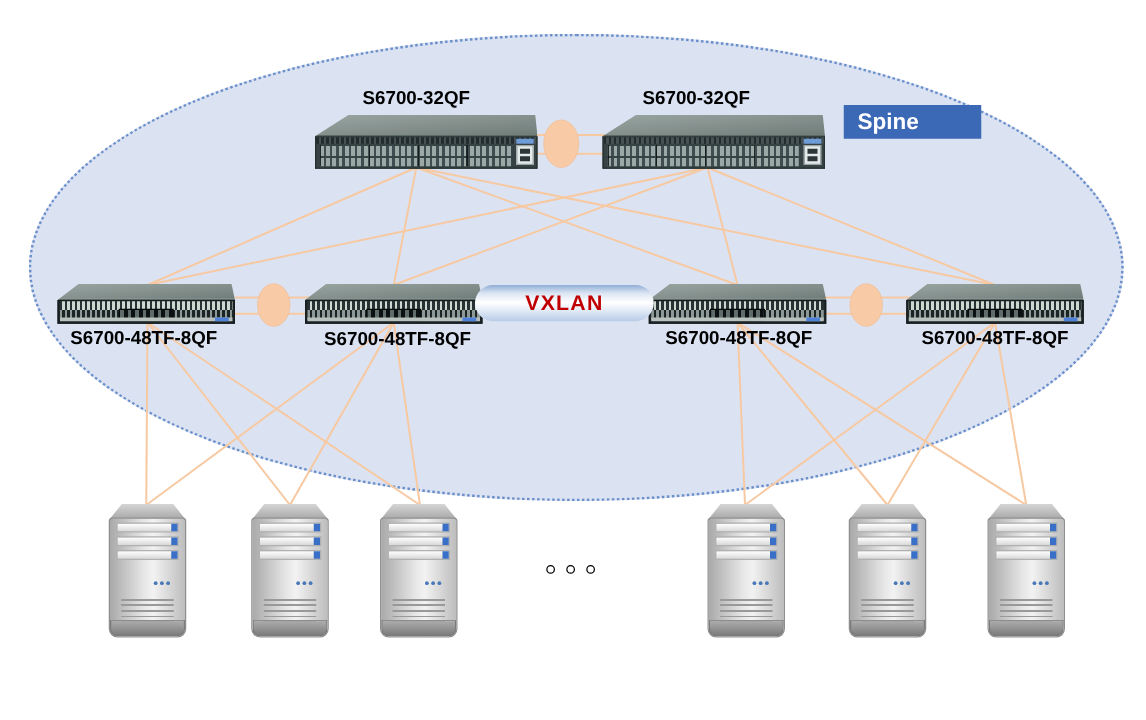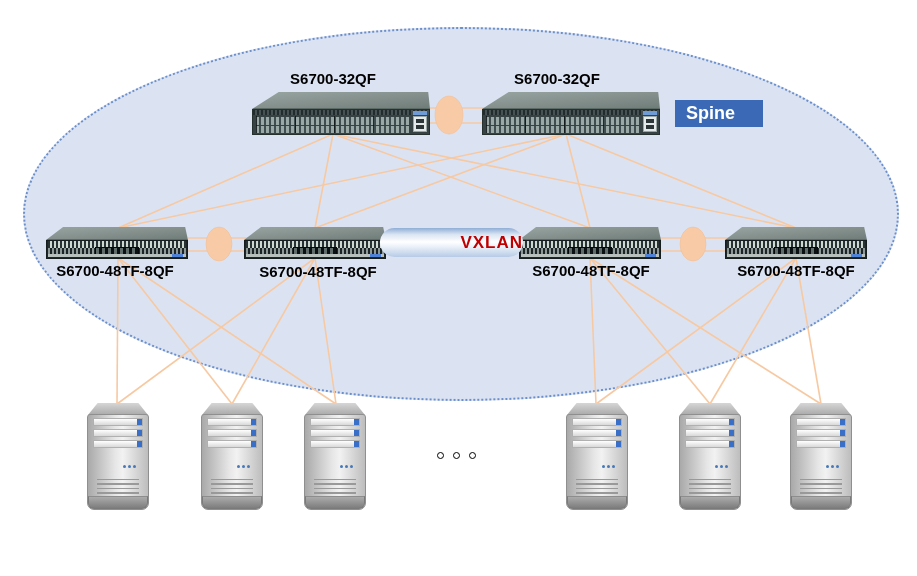--- a/index.html
+++ b/index.html
@@ -52,21 +52,21 @@
   
   .dev-label{position:absolute;width:200px;text-align:center;font-size:15px;font-weight:bold;color:#000;}
 
   
   .tag{position:absolute;background:#3b69b5;color:#fff;font-weight:bold;font-size:18px;
        display:flex;align-items:center;padding-left:11px;box-sizing:border-box;}
 
   
   .vxlan-pill{position:absolute;left:380px;top:228px;width:143px;height:29px;border-radius:15px;
       background:linear-gradient(180deg,#8fadd6 0%,#d9e4f2 22%,#ffffff 48%,#eef3fa 62%,#b7cbe6 100%);
-      display:flex;align-items:center;justify-content:flex-end;
+      display:flex;align-items:center;justify-content:center;
       font-size:17px;font-weight:bold;color:#c00000;letter-spacing:1px;}
 
   
   .server{position:absolute;width:62px;height:120px;}
   .srv-cap{position:absolute;left:1px;right:1px;top:0;height:12px;
            background:linear-gradient(180deg,#d6d6d6,#a9a9a9);
            clip-path:polygon(16% 0,84% 0,100% 100%,0 100%);}
   .srv-body{position:absolute;left:0;right:0;top:11px;height:96px;
             background:linear-gradient(90deg,#a9a9a9 0%,#e6e6e6 45%,#f2f2f2 58%,#bdbdbd 100%);
             border:1px solid #8f8f8f;border-radius:3px 3px 7px 7px;box-sizing:border-box;}
@@ -195,21 +195,21 @@
     </div>
   </div>
 
   <div class="dev-label" style="left:233px;top:70px;">S6700-32QF</div>
   <div class="dev-label" style="left:457px;top:70px;">S6700-32QF</div>
   <div class="dev-label" style="left:15px;top:262px;">S6700-48TF-8QF</div>
   <div class="dev-label" style="left:218px;top:263px;">S6700-48TF-8QF</div>
   <div class="dev-label" style="left:491px;top:262px;">S6700-48TF-8QF</div>
   <div class="dev-label" style="left:696px;top:262px;">S6700-48TF-8QF</div>
 
-  <div class="tag" style="left:675px;top:100px;width:88px;height:27px;">Spine</div>
+  <div class="tag" style="left:675px;top:84px;width:110px;height:27px;">Spine</div>
 
   <div class="vxlan-pill">
     <span>VXLAN</span>
   </div>
 
   <div class="server" style="left:87px;top:403px;">
     <div class="srv-cap"></div>
     <div class="srv-body">
       <div class="bay">
           <i></i>

